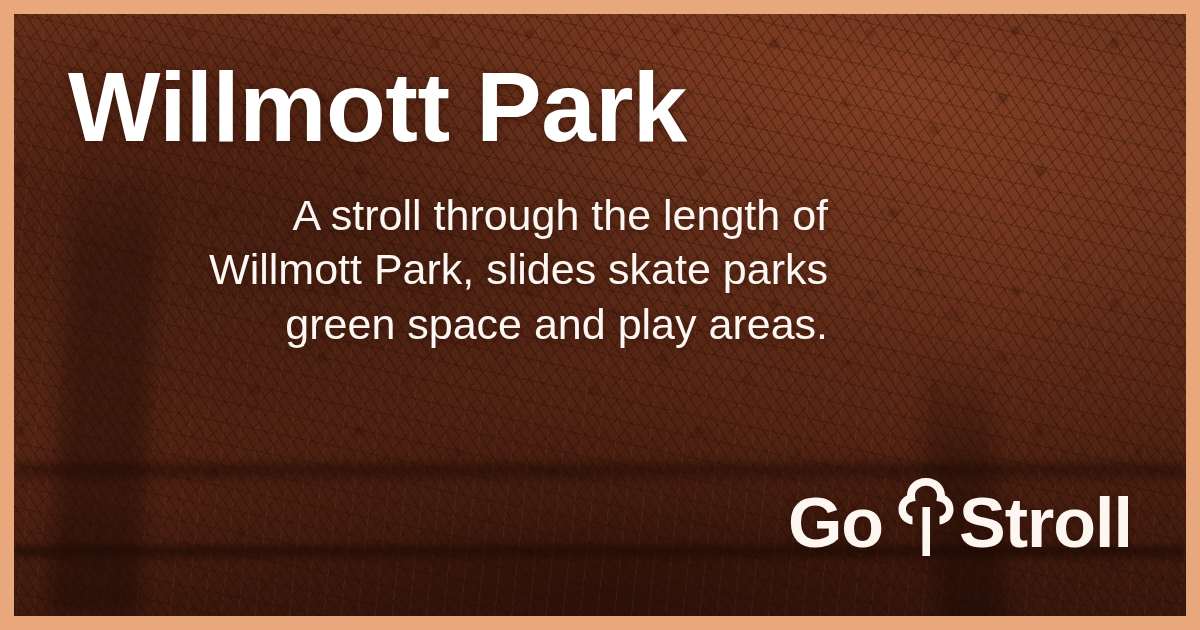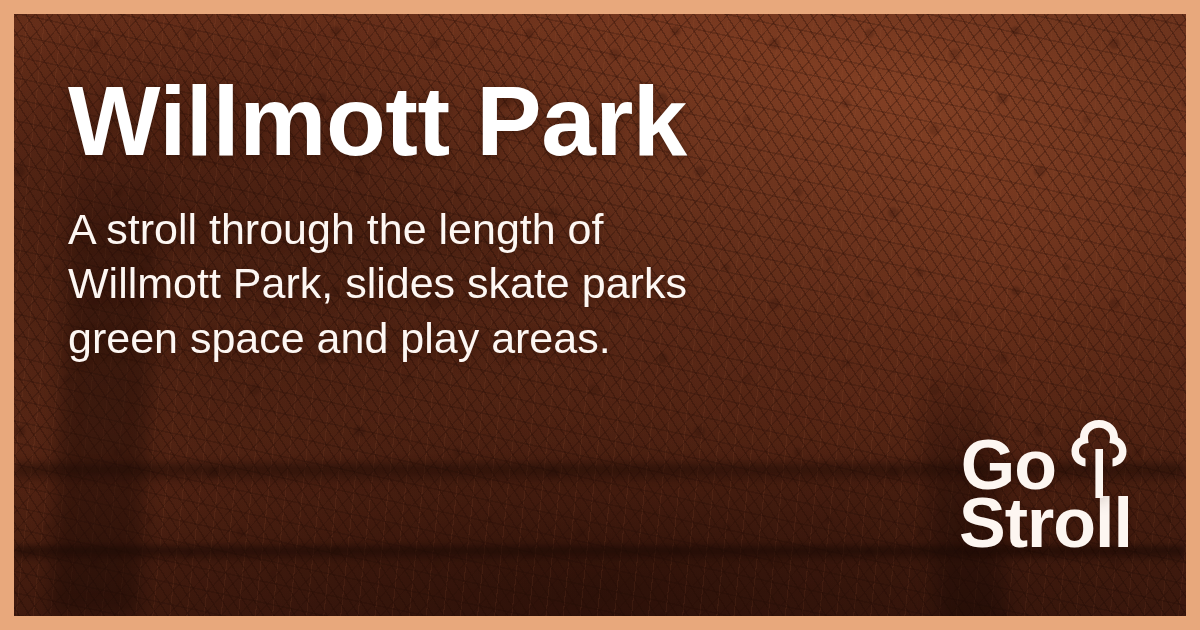--- a/index.html
+++ b/index.html
@@ -146,21 +146,21 @@
   .photo-lift {
     position: absolute;
     inset: 0;
     background: radial-gradient(100% 80% at 30% 40%, rgba(0,0,0,0.30) 0%, rgba(0,0,0,0.12) 55%, rgba(0,0,0,0.26) 100%);
   }
 
   
   .content {
     position: absolute;
     inset: 0;
-    padding: 55px 0 0 54px;
+    padding: 41px 0 0 54px;
     box-sizing: border-box;
   }
 
   .headline {
     margin: 0;
     color: #ffffff;
     font-family: "Liberation Sans", sans-serif;
     font-weight: 700;
     font-size: 98px;
     line-height: 1.07;
@@ -175,33 +175,34 @@
 
   .blurb {
     margin: 28px 0 0 0;
     color: #fdf7f3;
     font-family: "Liberation Sans", sans-serif;
     font-weight: 400;
     font-size: 43px;
     line-height: 1.27;
     max-width: 760px;
     text-shadow: 0 2px 8px rgba(40,14,6,0.50);
+    text-align: right;
   }
 
   .blurb .line {
     display: block;
   }
 
   
   .logo {
     position: absolute;
     right: 54px;
     bottom: 58px;
     display: flex;
-    flex-direction: column;
+    flex-direction: row;
     align-items: flex-end;
     line-height: 1;
   }
 
   .logo-row-top {
     display: flex;
     align-items: flex-end;
     gap: 10px;
   }
 

